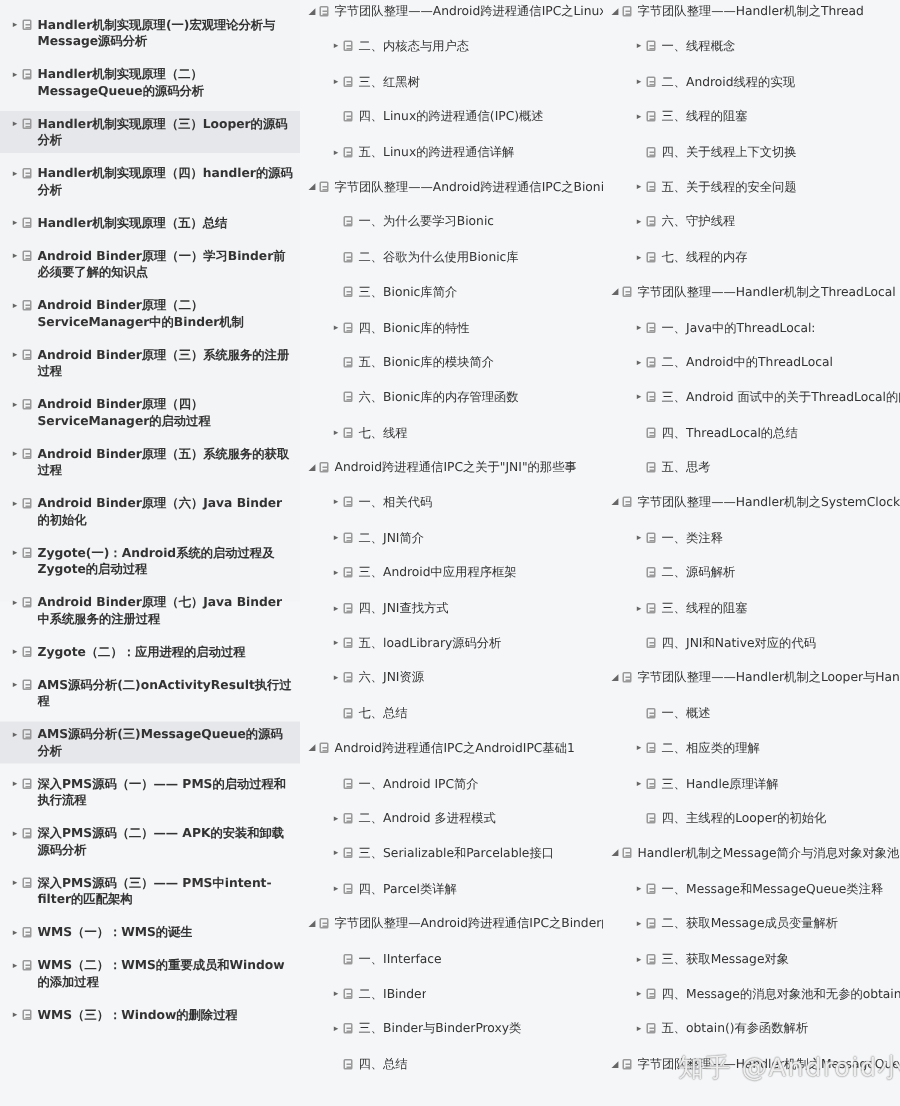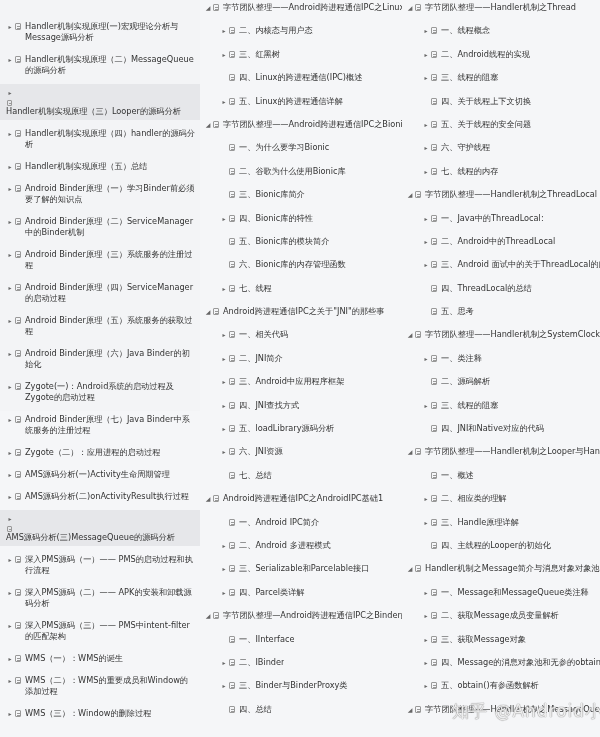--- a/index.html
+++ b/index.html
@@ -4,31 +4,31 @@
 <style>
   html, body { margin:0; padding:0; }
   body {
     width:600px; height:737px; overflow:hidden;
     background:#f5f6f8;
     font-family:"DejaVu Sans","Liberation Sans",sans-serif;
     color:#333;
     position:relative;
   }
   .col { position:absolute; top:0; }
-  #col1 { left:0; width:200px; background:#f3f4f6; padding-top:18px; height:393px; }
+  #col1 { left:0; width:200px; background:#f3f4f6; padding-top:8px; height:393px;font-weight:bold; }
   #col2 { left:204px; width:198px; padding-top:2px; }
   #col3 { left:406px; width:194px; padding-top:2px; }
   .item {
     display:flex; align-items:flex-start;
     font-size:8.2px; line-height:11px;
     white-space:nowrap; overflow:hidden;
     cursor:pointer;
   }
   #col1 .item { white-space:normal; padding:3px 4px 3px 6px; min-height:11px; margin-bottom:5px; }
-  #col1 .item.active { background:#e6e7ea;flex-direction:column; }
+  #col1 .item.active { background:#e6e7ea; }
   .arrow { width:8px; flex:0 0 8px; font-size:6px; color:#666; line-height:11px; text-align:center; }
   .doc {
     flex:0 0 6px; width:5px; height:7px; margin:2px 4px 0 1px;
     border:1px solid #999; border-radius:1px; box-sizing:border-box;
     background:linear-gradient(#999,#999) 1px 2px/3px 1px no-repeat,
                linear-gradient(#999,#999) 1px 4px/3px 1px no-repeat;
   }
   .txt { overflow:hidden; text-overflow:clip; }
   #col2 .item, #col3 .item { height:11px; margin-bottom:12.4px; }
   .lvl1 { padding-left:0; }
@@ -111,25 +111,20 @@
       <span class="txt">Android Binder原理（七）Java Binder中系统服务的注册过程</span>
     </div>
     <div class="item">
       <span class="arrow">▸</span>
       <span class="doc"></span>
       <span class="txt">Zygote（二）：应用进程的启动过程</span>
     </div>
     <div class="item">
       <span class="arrow">▸</span>
       <span class="doc"></span>
-      <span class="txt">AMS源码分析(一)Activity生命周期管理</span>
-    </div>
-    <div class="item">
-      <span class="arrow">▸</span>
-      <span class="doc"></span>
       <span class="txt">AMS源码分析(二)onActivityResult执行过程</span>
     </div>
     <div class="item active">
       <span class="arrow">▸</span>
       <span class="doc"></span>
       <span class="txt">AMS源码分析(三)MessageQueue的源码分析</span>
     </div>
     <div class="item">
       <span class="arrow">▸</span>
       <span class="doc"></span>

